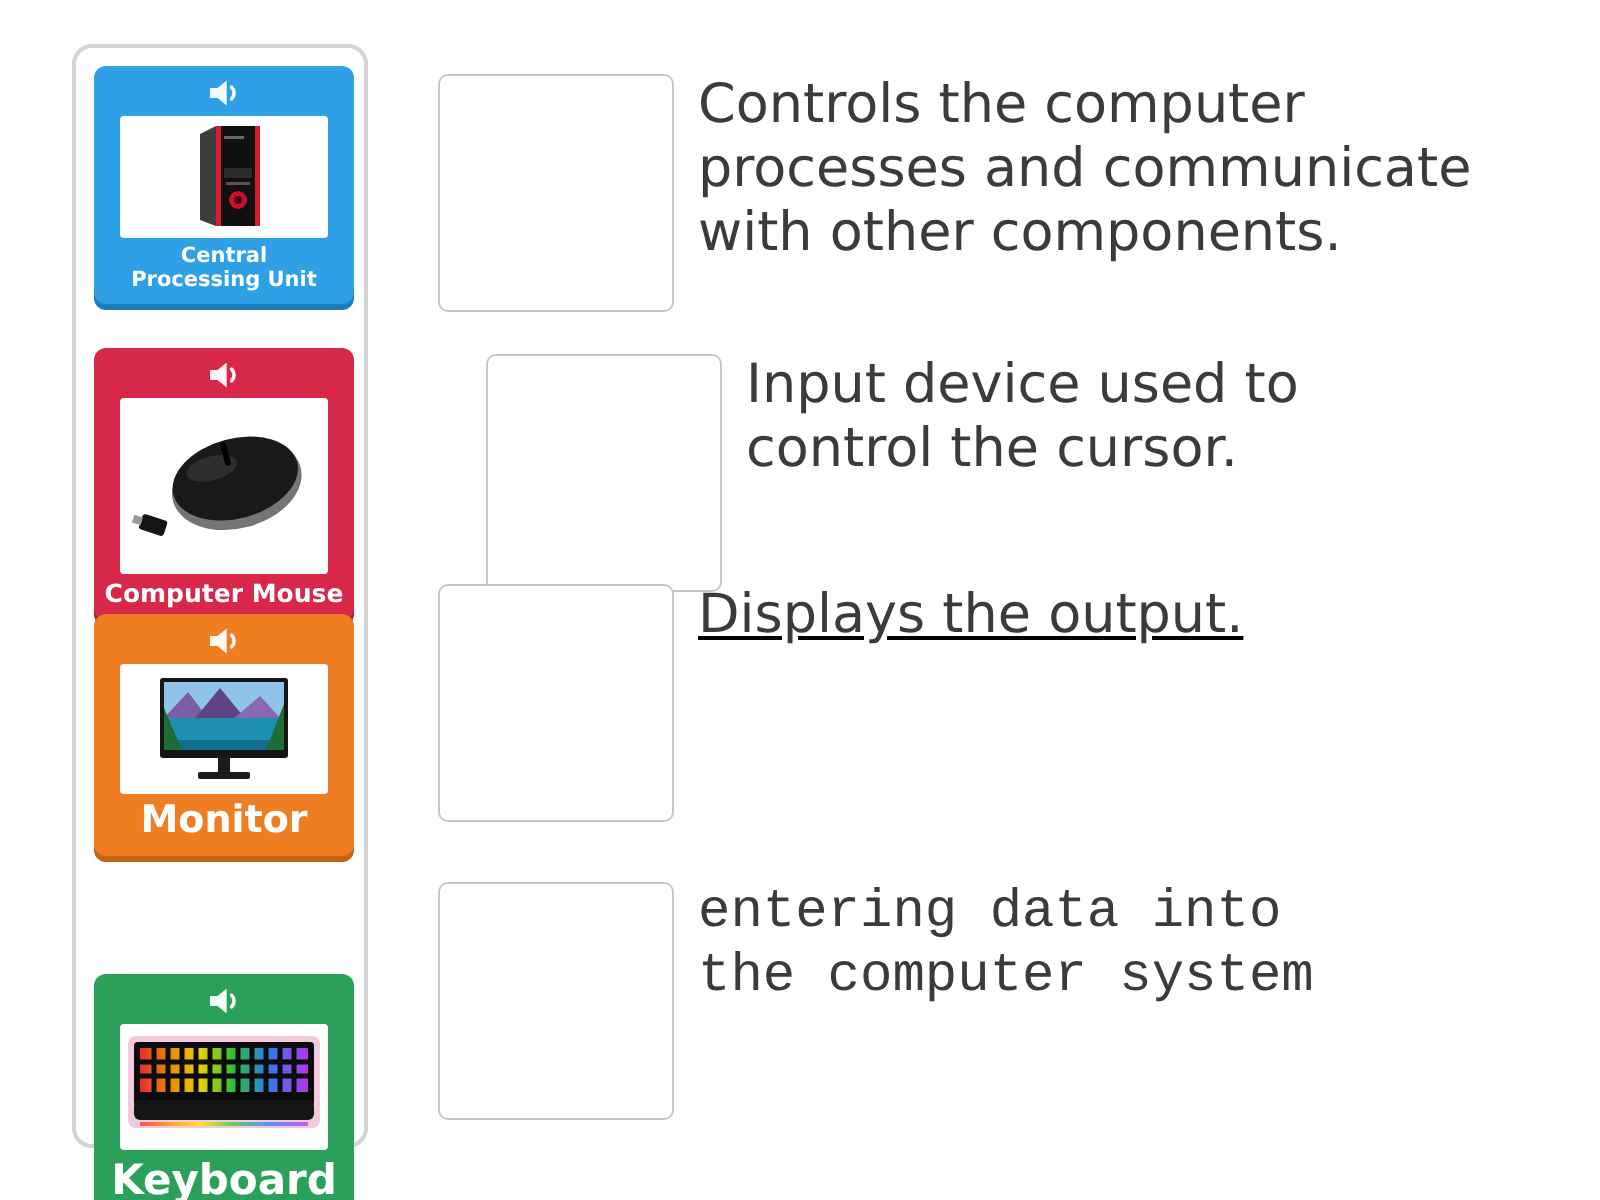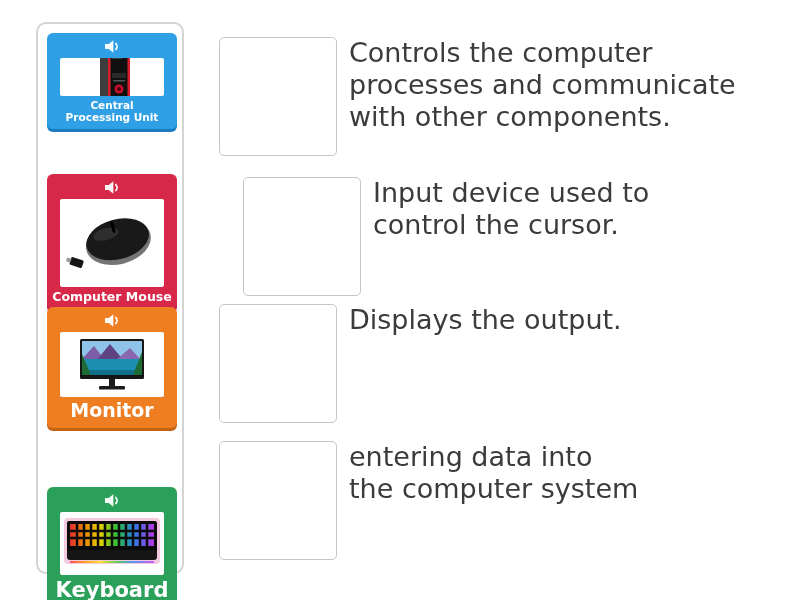--- a/index.html
+++ b/index.html
@@ -7,40 +7,40 @@
          font-family:"DejaVu Sans",sans-serif;}
 
   
   .group-frame{position:absolute;left:36px;top:22px;width:148px;height:552px;
                box-sizing:border-box;border:2px solid #d4d4d4;border-radius:10px;background:#fff;}
 
   
   .card{position:absolute;left:47px;width:130px;box-sizing:border-box;
         border-radius:6px;display:flex;flex-direction:column;align-items:center;
         padding:5px 0 6px;cursor:pointer;}
-  .c1{top:33px;height:96px;}
+  .c1{top:33px;height:119px;}
   .c2{top:174px;height:136px;}
   .c3{top:307px;height:121px;}
   .c4{top:440px;height:121px;margin-top:47px;}
   .speaker{flex:0 0 auto;height:16px;display:flex;align-items:center;justify-content:center;cursor:pointer;}
   .imgbox{width:104px;flex:1 1 auto;align-self:center;margin:4px 0 3px;background:#ffffff;
           border-radius:2px;display:flex;align-items:center;justify-content:center;overflow:hidden;}
   .label{flex:0 0 auto;color:#ffffff;font-weight:bold;text-align:center;
          white-space:pre-line;line-height:1.15;}
   .f-xs{font-size:10.5px;}
   .f-s{font-size:12.5px;}
   .f-l{font-size:19px;}
   .f-xl{font-size:21px;}
 
   
   .row{position:absolute;left:219px;height:119px;display:flex;align-items:flex-start;}
   .r1{top:37px;}
   .r2{top:177px;margin-left:24px;}
-  .r3{top:304px;}
-  .r4{top:441px;}
+  .r3{top:292px;text-decoration:underline;}
+  .r4{top:441px;font-family:Liberation Mono, monospace;}
   .dropbox{width:118px;height:119px;box-sizing:border-box;background:#fff;
            border:1px solid #c6c6c6;border-radius:5px;flex:0 0 auto;}
   .deftext{margin-left:12px;font-size:27px;line-height:32px;color:#3b3b3b;
            white-space:pre-line;}
 </style>
 </head>
 <body>
 
 <div class="stage">
 

